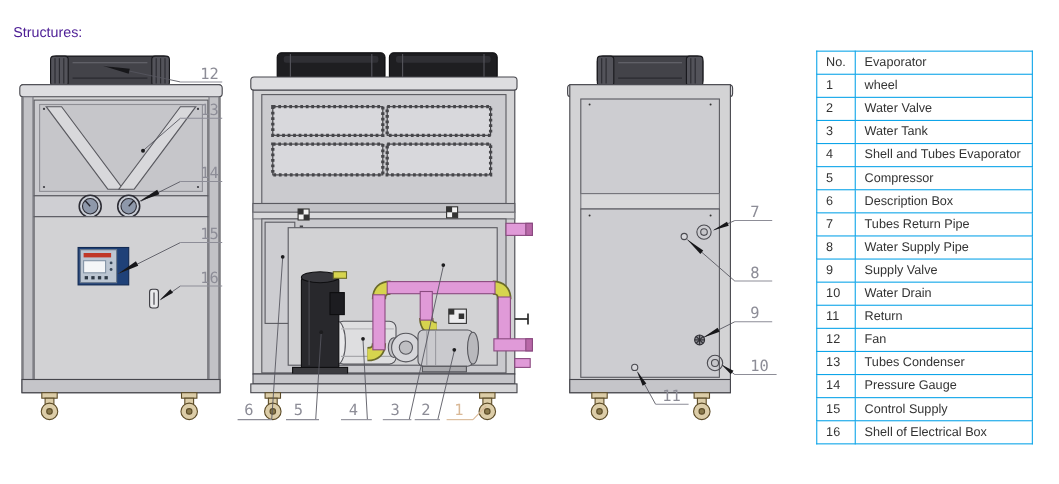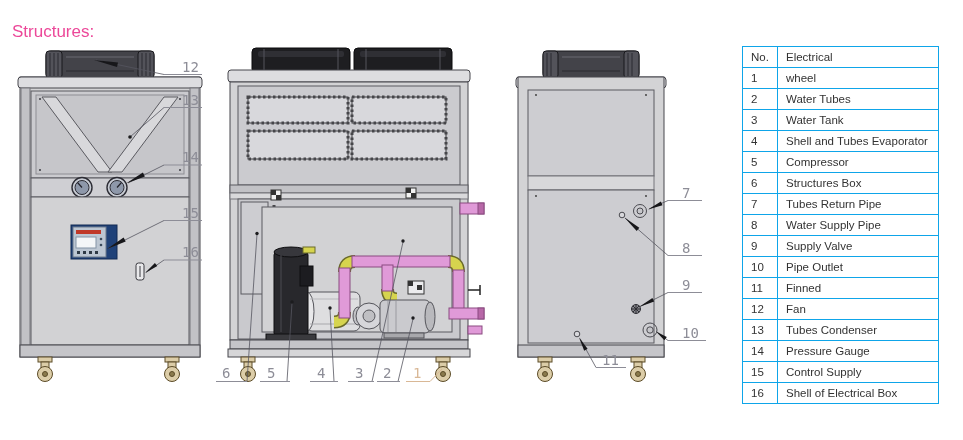--- a/index.html
+++ b/index.html
@@ -1,18 +1,18 @@
 <!DOCTYPE html>
 <html><head>
 <meta charset="utf-8">
 <style>
   html,body{margin:0;padding:0;background:#ffffff;}
   .canvas{position:relative;width:963px;height:440px;background:#ffffff;overflow:hidden;
           font-family:"Liberation Sans",sans-serif;}
-  .page-title{position:absolute;left:12px;top:22px;font-size:17px;color:#ec4899;}
+  .page-title{position:absolute;left:12px;top:22px;font-size:13px;color:#4c1d95;}
   .drawing{position:absolute;left:0;top:0;}
 
   
   .parts-table{position:absolute;left:742px;top:46px;width:196px;border-collapse:collapse;
                table-layout:fixed;font-size:11.5px;color:#333;}
   .parts-table td{border:1px solid #0ea5e9;height:20px;padding:0 0 0 8px;
                   white-space:nowrap;overflow:hidden;vertical-align:middle;line-height:13px;}
   .parts-table col.c-no{width:35px;}
   .parts-table col.c-desc{width:161px;}
 
@@ -380,65 +380,65 @@
   </svg>
 
   <table class="parts-table">
     <colgroup>
         <col class="c-no">
         <col class="c-desc">
       </colgroup>
     <tbody>
       <tr>
         <td>No.</td>
-        <td>Electrical</td>
+        <td>Evaporator</td>
       </tr>
       <tr>
           <td>1</td>
           <td>wheel</td>
         </tr>
       <tr>
           <td>2</td>
-          <td>Water Tubes</td>
+          <td>Water Valve</td>
         </tr>
       <tr>
           <td>3</td>
           <td>Water Tank</td>
         </tr>
       <tr>
           <td>4</td>
           <td>Shell and Tubes Evaporator</td>
         </tr>
       <tr>
           <td>5</td>
           <td>Compressor</td>
         </tr>
       <tr>
           <td>6</td>
-          <td>Structures Box</td>
+          <td>Description Box</td>
         </tr>
       <tr>
           <td>7</td>
           <td>Tubes Return Pipe</td>
         </tr>
       <tr>
           <td>8</td>
           <td>Water Supply Pipe</td>
         </tr>
       <tr>
           <td>9</td>
           <td>Supply Valve</td>
         </tr>
       <tr>
           <td>10</td>
-          <td>Pipe Outlet</td>
+          <td>Water Drain</td>
         </tr>
       <tr>
           <td>11</td>
-          <td>Finned</td>
+          <td>Return</td>
         </tr>
       <tr>
           <td>12</td>
           <td>Fan</td>
         </tr>
       <tr>
           <td>13</td>
           <td>Tubes Condenser</td>
         </tr>
       <tr>

